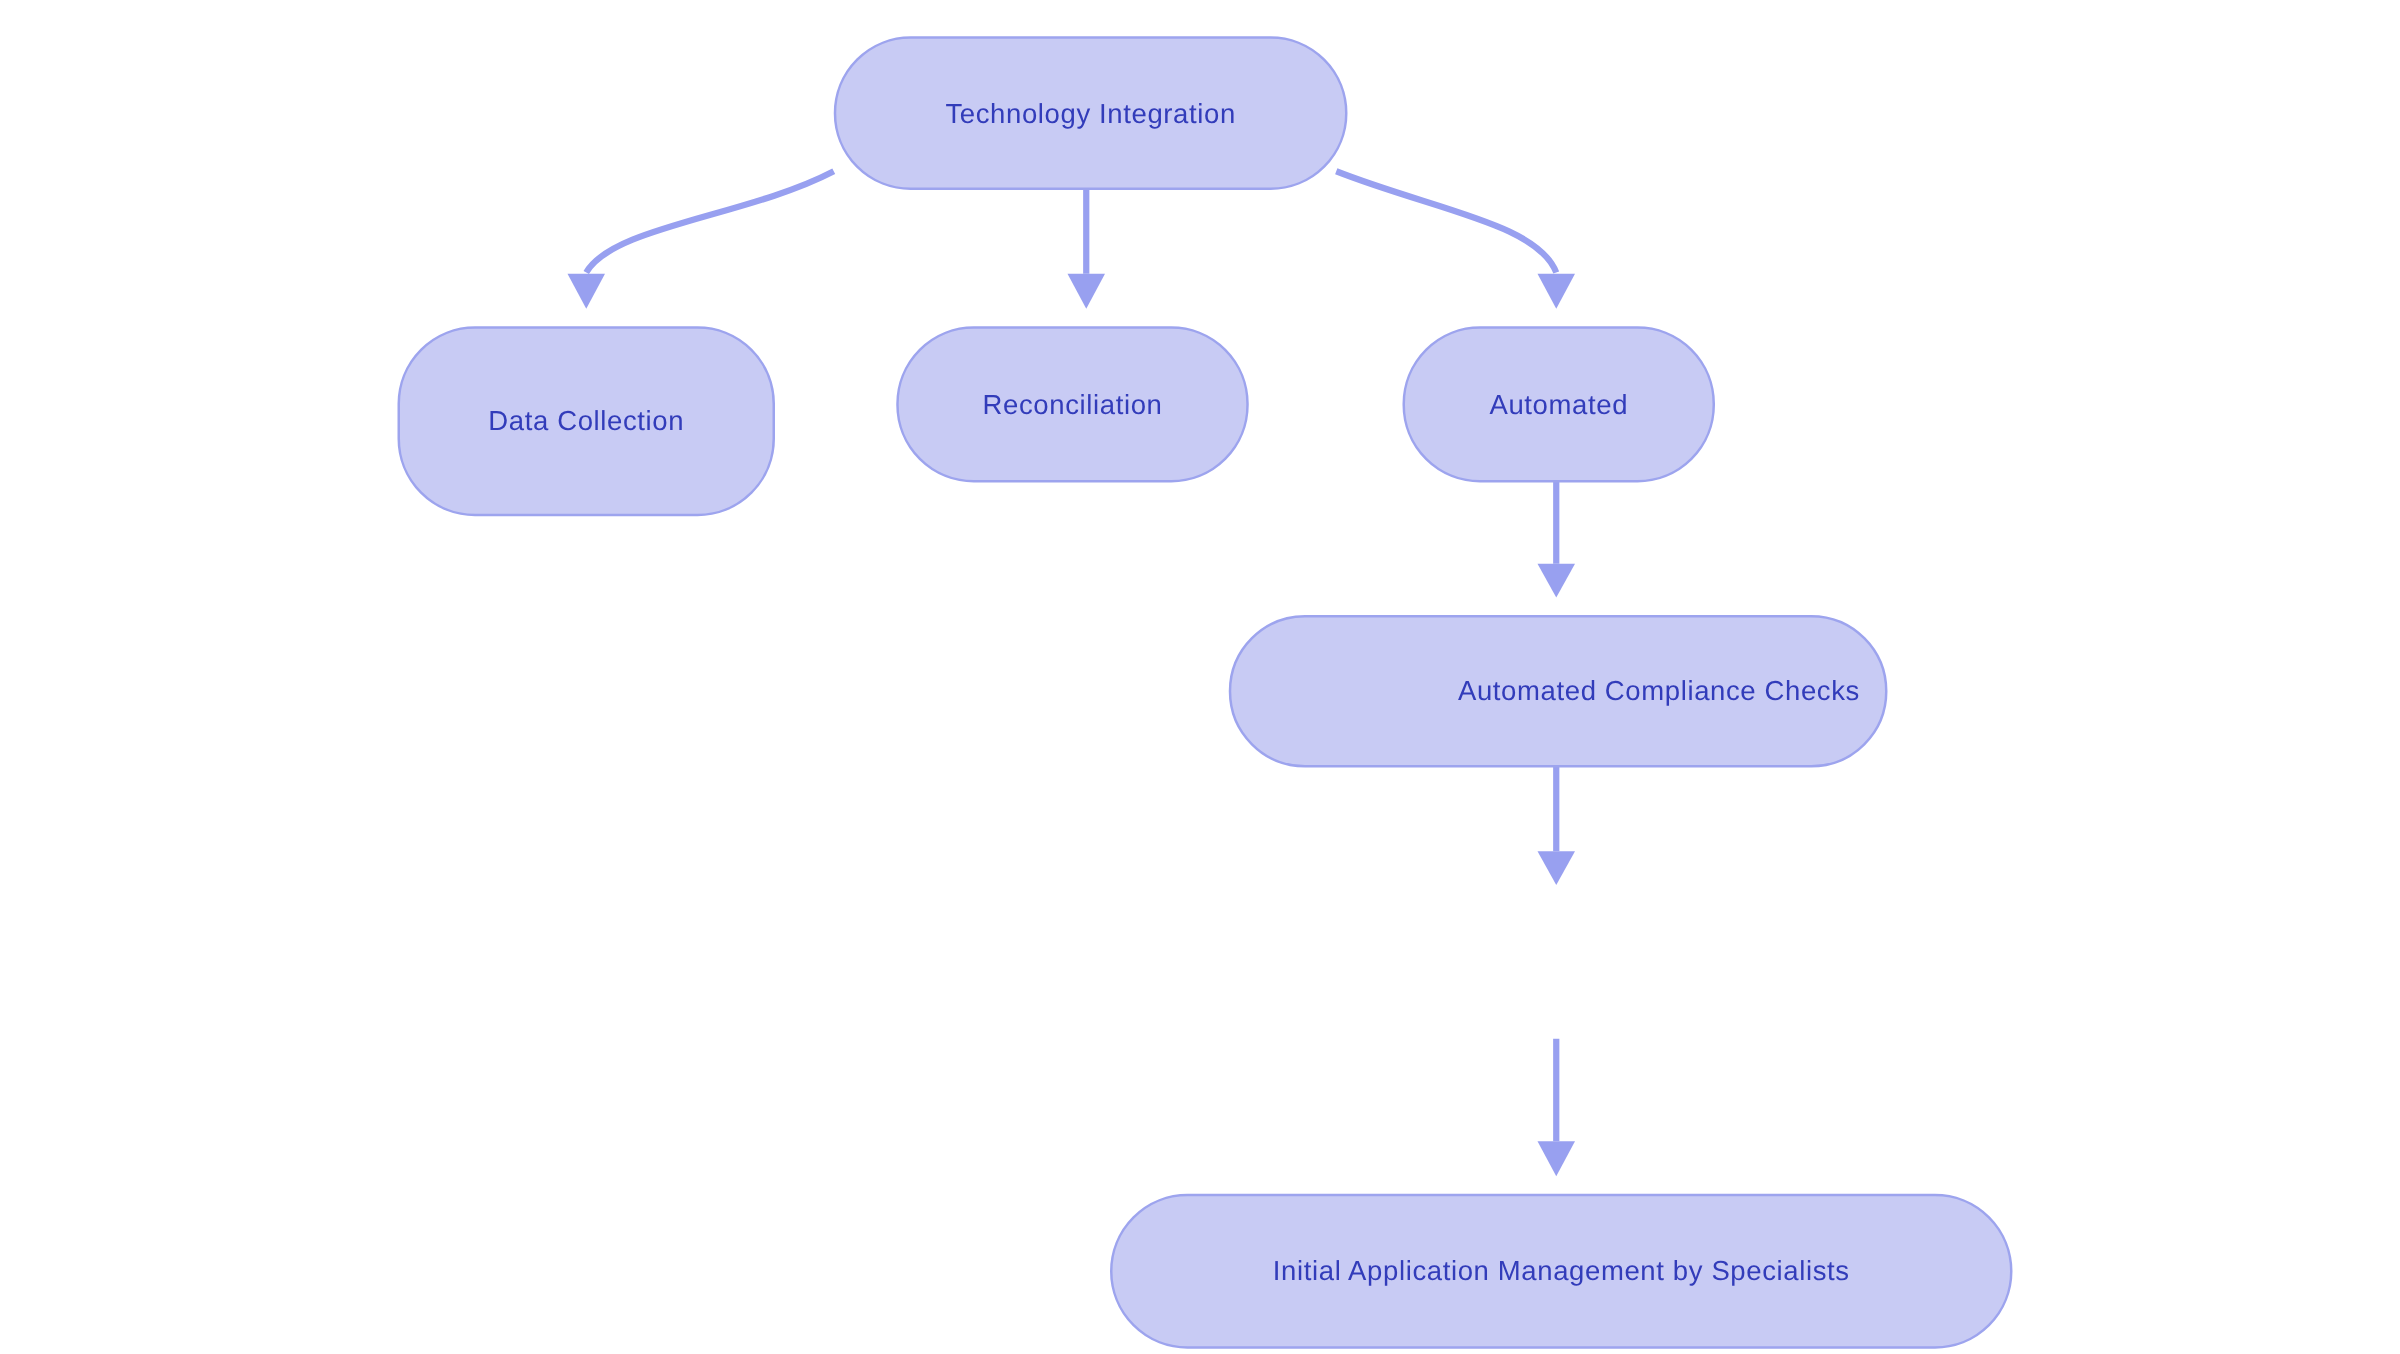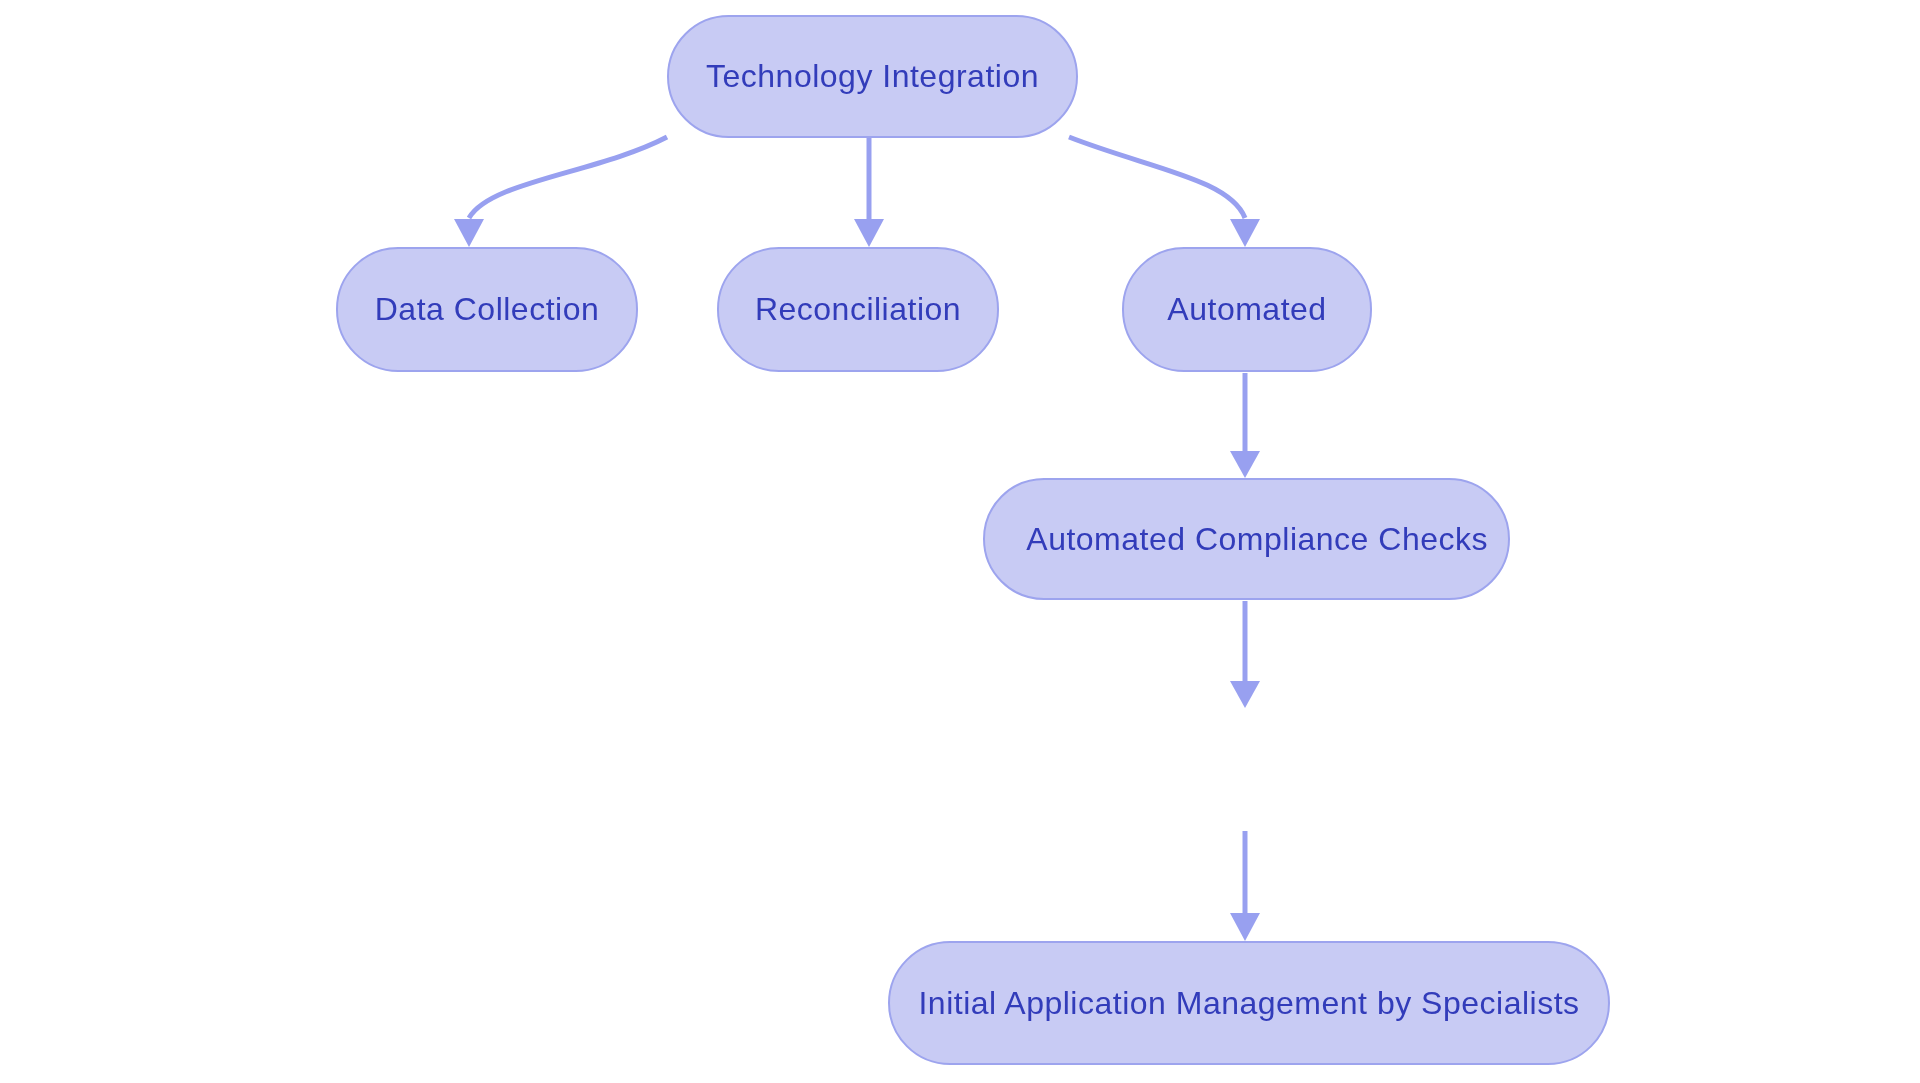--- a/index.html
+++ b/index.html
@@ -35,28 +35,29 @@
     position: absolute;
     box-sizing: border-box;
     background: var(--node-fill, #c8cbf4);
     border: 2px solid var(--node-border, #9da4ee);
     border-radius: 62px;
     display: flex;
     align-items: center;
     justify-content: center;
     text-align: center;
     color: var(--node-text, #323cba);
-    font-size: 32px;
+    font-size: 22px;
     font-weight: 400;
     letter-spacing: 0.5px;
     padding: 0 20px;
+    margin-top: 14px;
   }
   
   .n1 { left: 667px;  top: 15px;  width: 411px; height: 123px; }
-  .n2 { left: 336px;  top: 247px; width: 302px; height: 125px; }
+  .n2 { left: 318px;  top: 247px; width: 302px; height: 152px; }
   .n3 { left: 717px;  top: 247px; width: 282px; height: 125px; }
   .n4 { left: 1122px; top: 247px; width: 250px; height: 125px; }
   .n5 { left: 983px;  top: 478px; width: 527px; height: 122px; justify-content: flex-end; }
   .n6 { left: 1020px; top: 708px; width: 450px; height: 122px; }
   .n7 { left: 888px;  top: 941px; width: 722px; height: 124px; }
 </style>
 </head>
 <body>
 
 <div class="canvas" style="--bg: #ffffff; --node-fill: #c8cbf4; --node-border: #9da4ee; --node-text: #323cba; --arrow: #98a0f0;">

